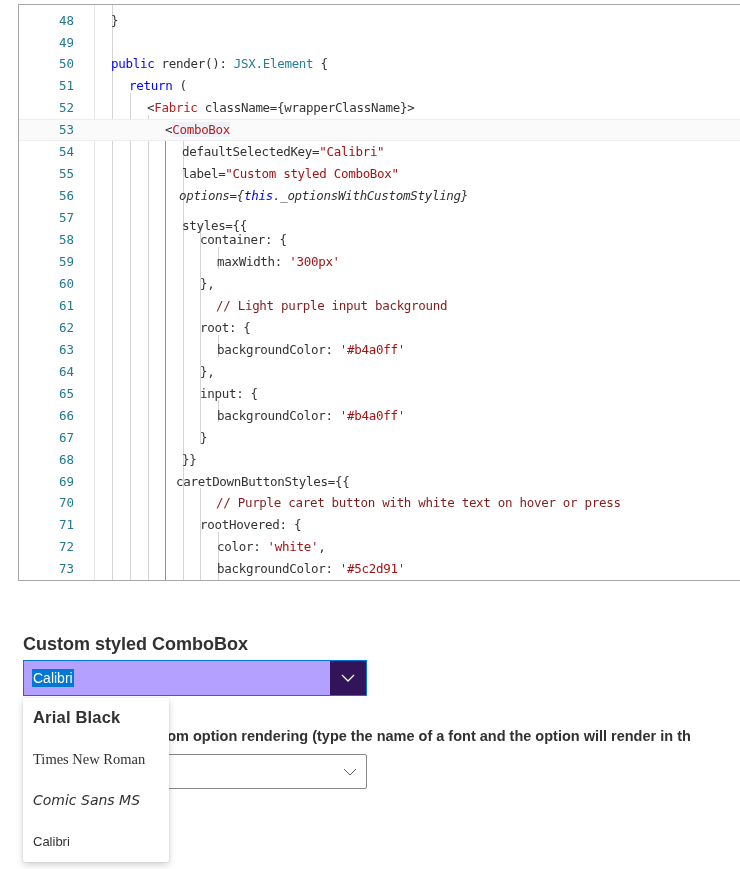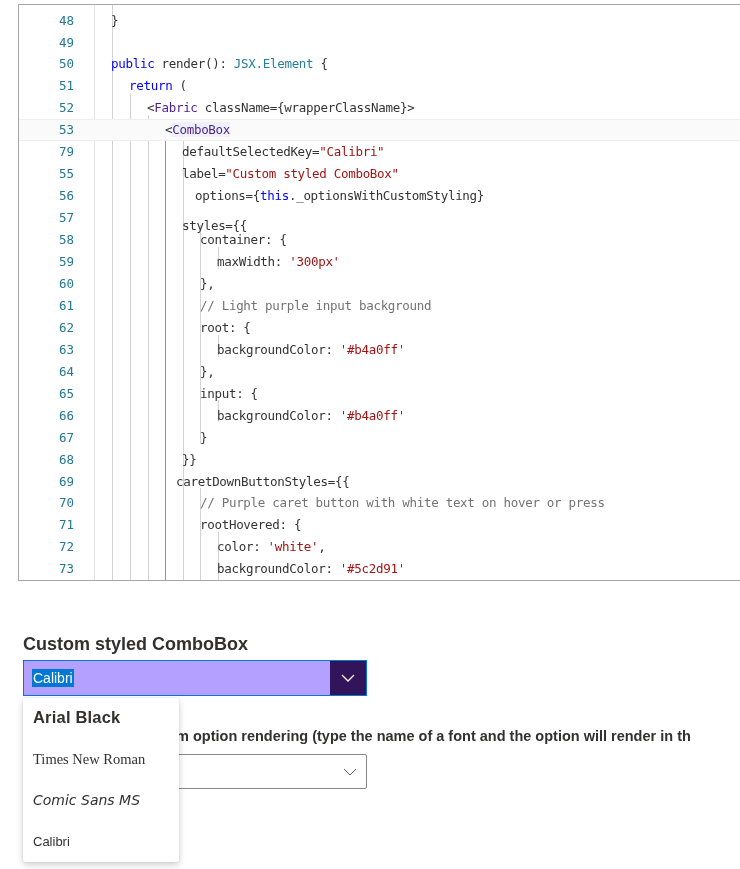--- a/index.html
+++ b/index.html
@@ -20,23 +20,23 @@
   .code {
     position: absolute; left: 92px; white-space: pre; color: #333333;
     font-family: "DejaVu Sans Mono", monospace; font-size: 12.5px; line-height: 21.9px;
     letter-spacing: -0.3px;
   }
   .guide { position: absolute; width: 1px; background: #d3d3d3; }
   .guide.active { background: #939393; }
 
   .kw { color: #0000ff; }
   .ty { color: #267f99; }
-  .tag { color: #4c1d95; }
+  .tag { color: #b91c1c; }
   .str { color: #a31515; }
-  .cm { color: #737373; }
+  .cm { color: #7f1d1d; margin-left: 16px; }
 
   
   .cb-label {
     position: absolute; left: 23px; top: 634px; font-size: 18px; color: #323130;
     font-family: "Liberation Sans", sans-serif; font-weight: 600;
   }
   .cb {
     position: absolute; left: 23px; top: 660px; width: 344px; height: 36px;
     background: #b4a0ff; border: 1px solid #0078d4; box-sizing: border-box;
   }
@@ -54,21 +54,21 @@
     font-family: "Liberation Sans", sans-serif; font-weight: 600;
   }
   .cb2 {
     position: absolute; left: 23px; top: 754px; width: 344px; height: 35px;
     border: 1px solid #8a8886; box-sizing: border-box; background: #fff; border-radius: 2px;
   }
   .cb2-caret { position: absolute; right: 8px; top: 9px; width: 16px; height: 16px; }
 
   .dropdown {
     position: absolute; left: 23px; top: 698px; width: 146px; height: 164px; background: #ffffff;
-    box-shadow: 0 3px 7px rgba(0,0,0,0.18), 0 0 2px rgba(0,0,0,0.12); border-radius: 2px; padding-left: 10px;
+    box-shadow: 0 3px 7px rgba(0,0,0,0.18), 0 0 2px rgba(0,0,0,0.12); border-radius: 2px;
   }
   .opt { position: absolute; left: 10px; white-space: nowrap; color: #323130; }
   .opt1 { top: 10px; font-family: "Liberation Sans", sans-serif; font-weight: 900; font-size: 16.5px; letter-spacing: 0.2px; }
   .opt2 { top: 53px; font-family: "Liberation Serif", serif; font-size: 14.5px; }
   .opt3 { top: 94px; font-family: "DejaVu Sans", sans-serif; font-style: italic; font-size: 14px; }
   .opt4 { top: 136px; font-family: "Liberation Sans", sans-serif; font-size: 13px; }
 </style>
 </head>
 <body>
 
@@ -110,32 +110,32 @@
     <span class="ln">52</span>
     <span class="code" style="left:128px;"><span>&lt;</span><span class="tag">Fabric</span><span> className={wrapperClassName}&gt;</span></span>
   </div>
 
   <div class="line current" style="top:114px;">
     <span class="ln" style="top:-1px; position:absolute;">53</span>
     <span class="code" style="left:146px; top:-1px;"><span>&lt;</span><span class="tag" style="background:#eef2f8;">ComboBox</span></span>
   </div>
 
   <div class="line" style="top:136px;">
-    <span class="ln">79</span>
+    <span class="ln">54</span>
     <span class="code" style="left:163px;"><span>defaultSelectedKey=</span><span class="str">"Calibri"</span></span>
   </div>
 
   <div class="line" style="top:158px;">
     <span class="ln">55</span>
     <span class="code" style="left:163px;"><span>label=</span><span class="str">"Custom styled ComboBox"</span></span>
   </div>
 
   <div class="line" style="top:180px;">
     <span class="ln">56</span>
-    <span class="code" style="left:176px;"><span>options={</span><span class="kw">this</span><span>._optionsWithCustomStyling}</span></span>
+    <span class="code" style="left:160px;font-style:italic;"><span>options={</span><span class="kw">this</span><span>._optionsWithCustomStyling}</span></span>
   </div>
 
   <div class="line" style="top:202px;">
     <span class="ln">57</span>
     <span class="code" style="left:163px;margin-top:8px;">styles={{</span>
   </div>
 
   <div class="line" style="top:224px;">
     <span class="ln">58</span>
     <span class="code" style="left:181px;">container: {</span>

